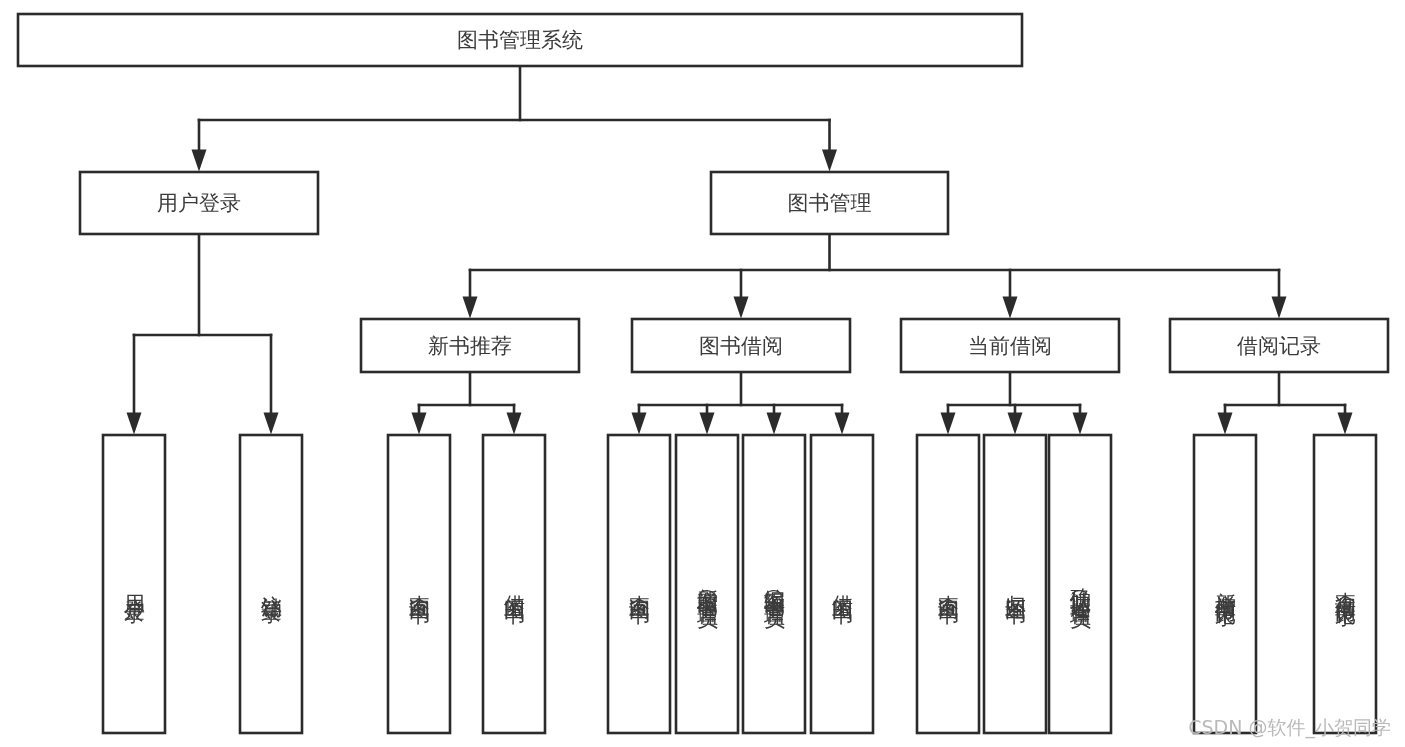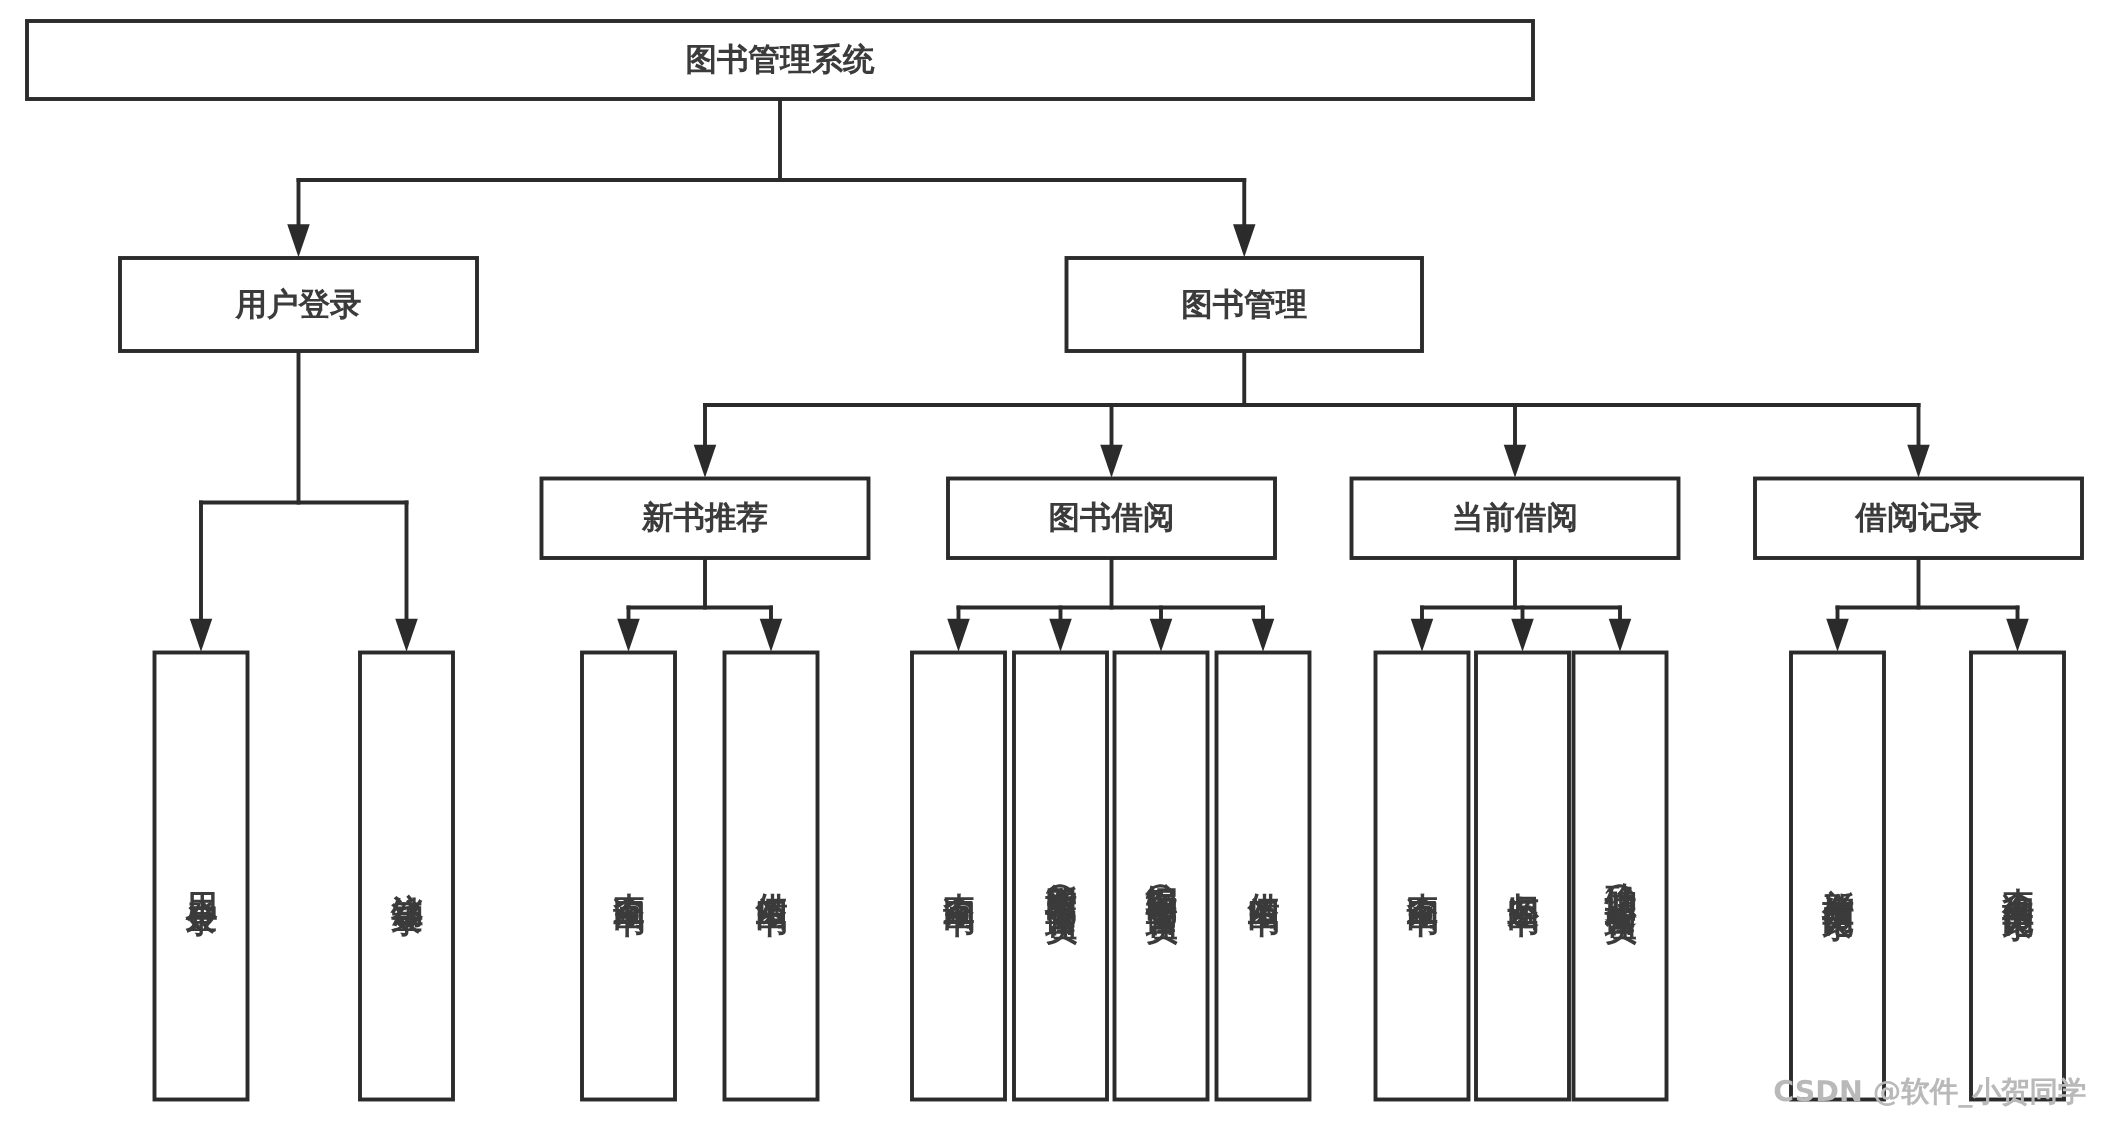--- a/index.html
+++ b/index.html
@@ -10,21 +10,20 @@
   body {
     width: 1405px;
     height: 747px;
     font-family: "DejaVu Sans", "Liberation Sans", sans-serif;
     overflow: hidden;
   }
   #diagram-root {
     position: relative;
     width: 1405px;
     height: 747px;
-    font-weight: bold;
   }
   svg#flow {
     position: absolute;
     left: 0;
     top: 0;
     width: 1405px;
     height: 747px;
   }
   .box-rect {
     fill: #ffffff;

